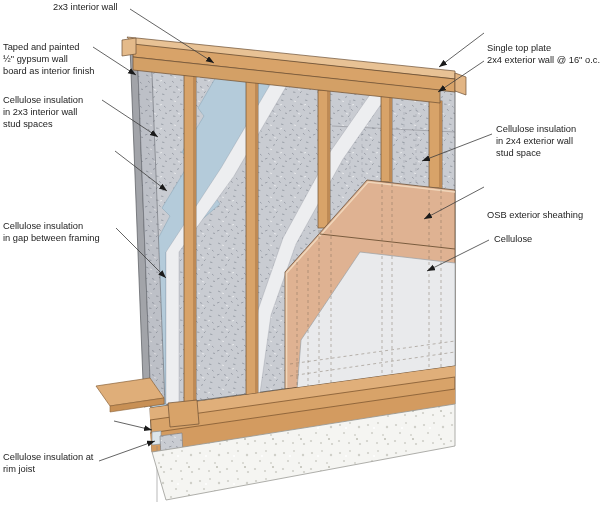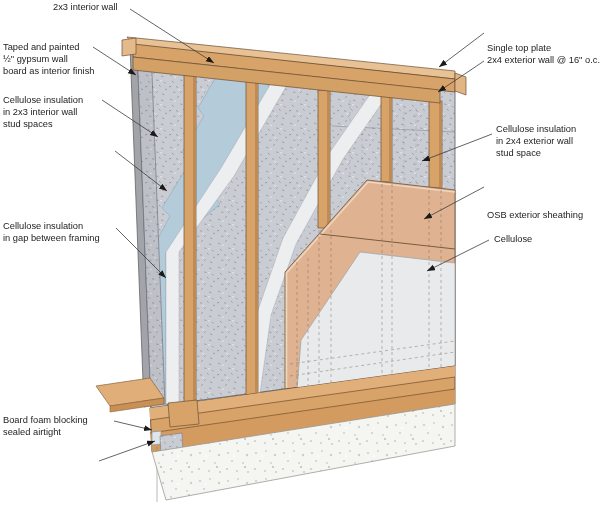--- a/index.html
+++ b/index.html
@@ -166,22 +166,22 @@
 
 <div class="lbl" style="left:53px;top:2px;">2x3 interior wall</div>
 <div class="lbl" style="left:3px;top:42px;">Taped and painted
 ½" gypsum wall
 board as interior finish</div>
 <div class="lbl" style="left:3px;top:95px;">Cellulose insulation
 in 2x3 interior wall
 stud spaces</div>
 <div class="lbl" style="left:3px;top:221px;">Cellulose insulation
 in gap between framing</div>
-<div class="lbl" style="left:3px;top:415px;">Board foam blocking
-sealed airtight</div>
+<div class="lbl" style="left:3px;top:452px;">Cellulose insulation at
+rim joist</div>
 <div class="lbl" style="left:487px;top:43px;">Single top plate</div>
 <div class="lbl" style="left:487px;top:55px;">2x4 exterior wall @ 16" o.c.</div>
 <div class="lbl" style="left:496px;top:124px;">Cellulose insulation
 in 2x4 exterior wall
 stud space</div>
 <div class="lbl" style="left:487px;top:166px;margin-top:44px;">OSB exterior sheathing</div>
 <div class="lbl" style="left:494px;top:234px;">Cellulose</div>
 
 </div>
 

